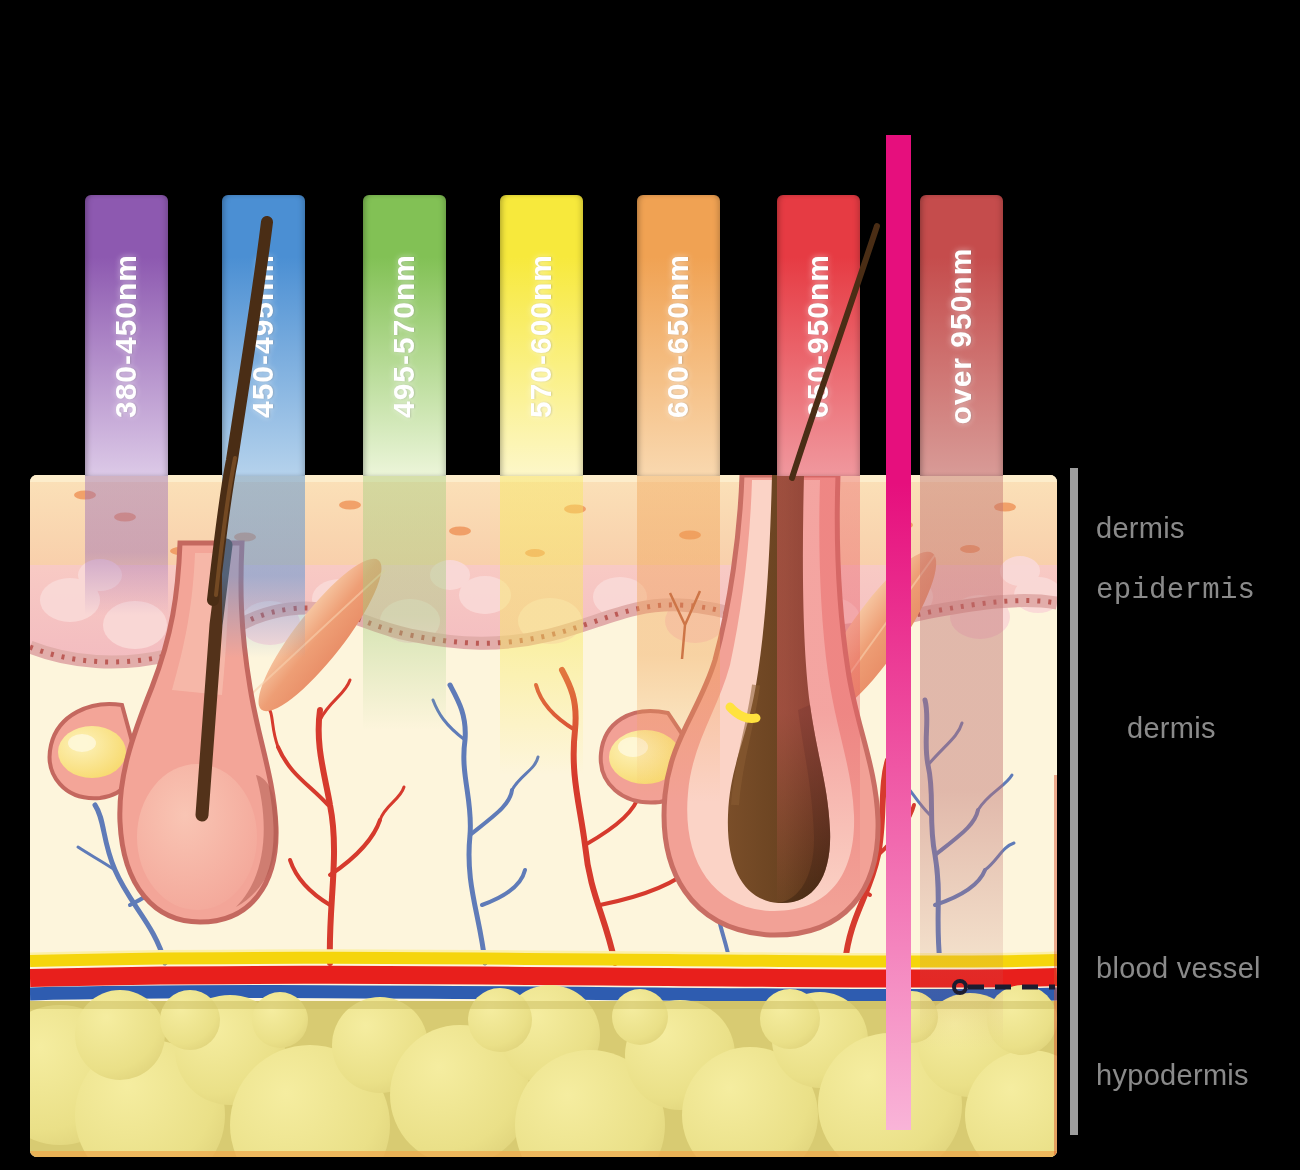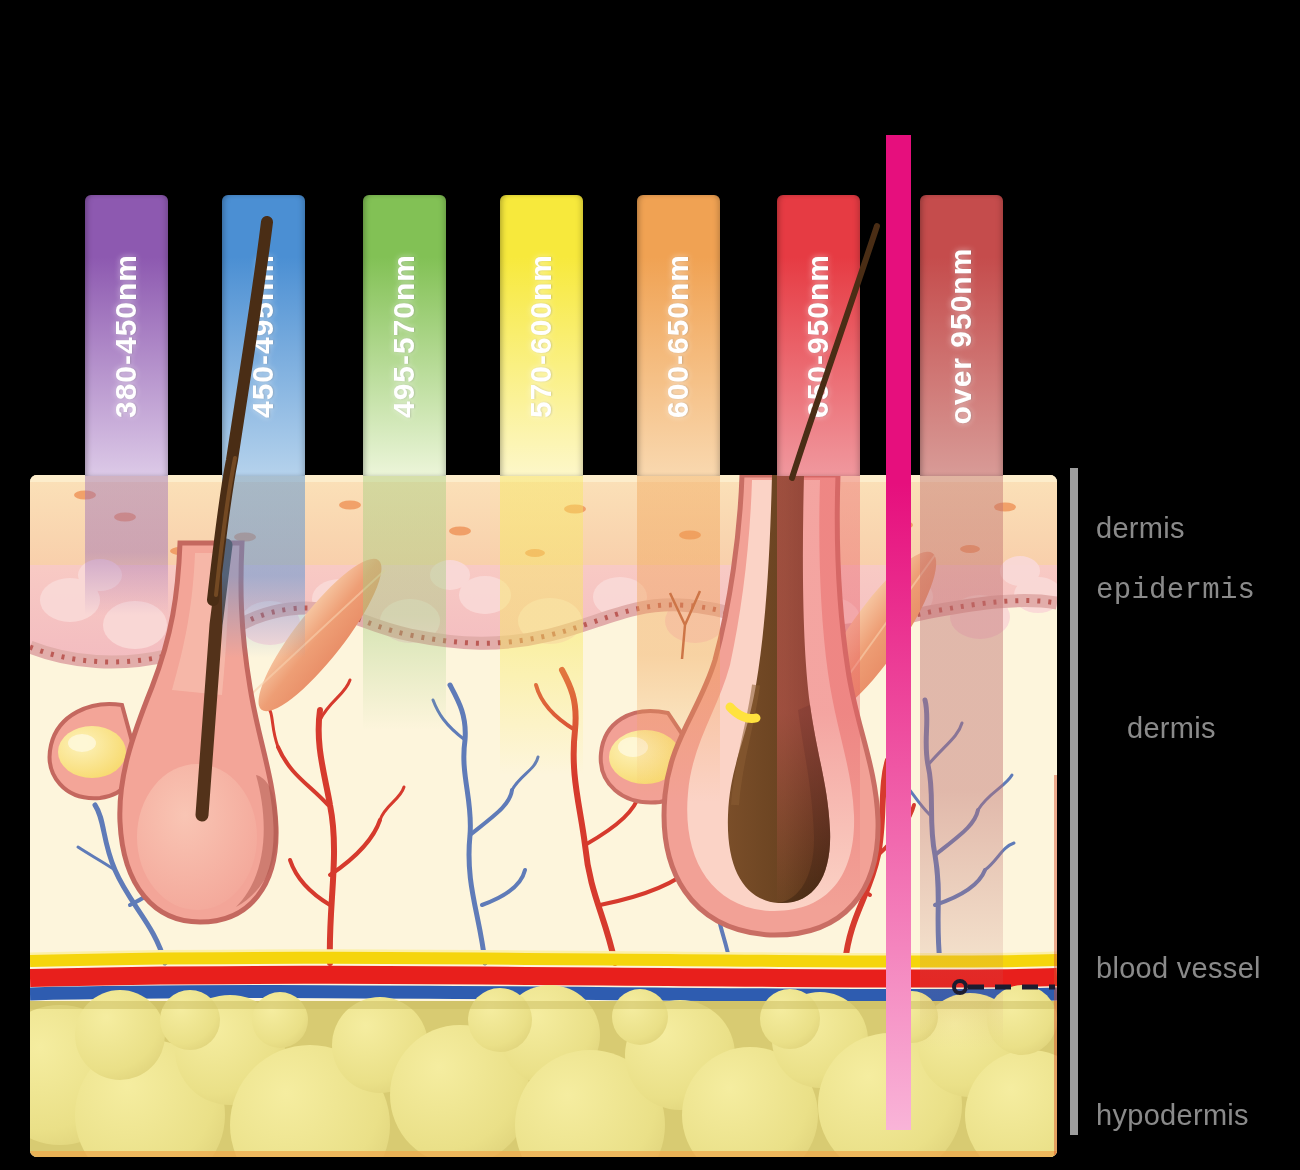--- a/index.html
+++ b/index.html
@@ -289,15 +289,15 @@
   <svg class="key-icon" width="110" height="24">
     <circle cx="10" cy="12" r="6" fill="none" stroke="#1c1c30" stroke-width="4"></circle>
     <line x1="18" y1="12" x2="105" y2="12" stroke="#1c1c30" stroke-width="5" stroke-dasharray="16 11"></line>
   </svg>
 
   <div class="layer-bracket"></div>
   <div class="layer-label ll-cuticle" style="color: rgb(138, 138, 138);">dermis</div>
   <div class="layer-label ll-epidermis" style="color: rgb(138, 138, 138);">epidermis</div>
   <div class="layer-label ll-dermis" style="color: rgb(138, 138, 138);">dermis</div>
   <div class="layer-label ll-blood" style="color: rgb(138, 138, 138); margin-top: 18px;">blood vessel</div>
-  <div class="layer-label ll-hypodermis" style="color: rgb(138, 138, 138); margin-top: 40px;">hypodermis</div>
+  <div class="layer-label ll-hypodermis" style="color: rgb(138, 138, 138);">hypodermis</div>
 
 </div>
 
 </body></html>

